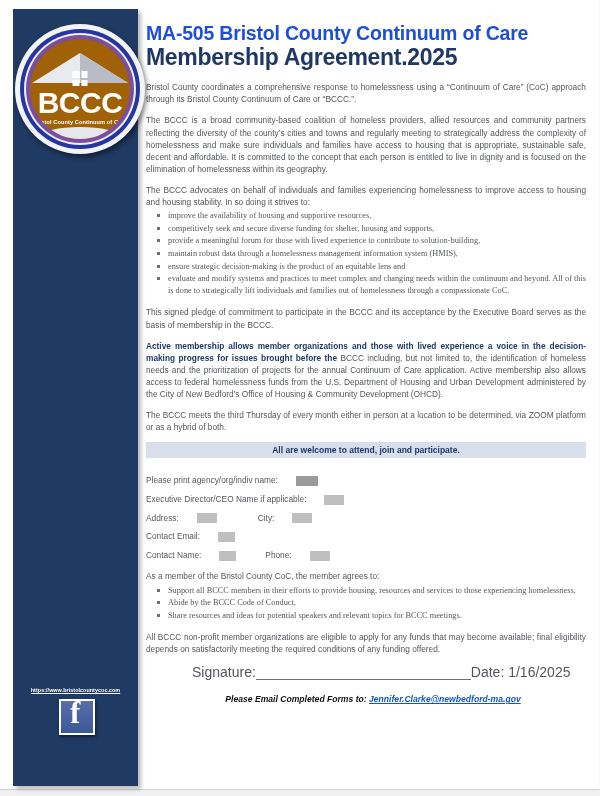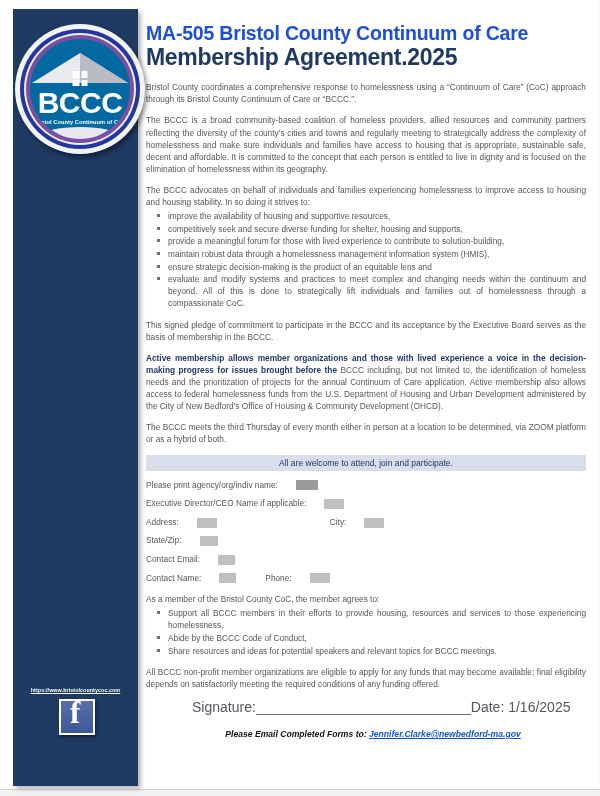--- a/index.html
+++ b/index.html
@@ -49,21 +49,21 @@
     background:#eef0f4;
   }
   .logo-ring-purple{
     position:absolute;inset:11px;
     border-radius:50%;
     background:#7a4fa3;
   }
   .logo-core{
     position:absolute;inset:15px;
     border-radius:50%;
-    background:#0369a1;
+    background:#a16207;
     overflow:hidden;
   }
   .roof{
     position:absolute;
     left:50%;top:14px;
     width:0;height:0;
     transform:translateX(-50%);
     border-left:48px solid transparent;
     border-right:48px solid transparent;
     border-bottom:30px solid #e9eaee;
@@ -192,42 +192,43 @@
     padding-left:22px;
     list-style:none;
   }
   ul.body-list li{
     color:#53565c;
     font-size:8.3px;
     line-height:1.46;
     text-align:justify;
     margin:0 0 .5px 0;
     position:relative;
+    font-family:Liberation Serif, serif;
   }
   ul.body-list li:before{
     content:"";
     position:absolute;
     left:-11px;top:4px;
     width:3px;height:3px;
     background:#6b6e74;
   }
   .bold-navy{
     color:#1f3864;
     font-weight:bold;
   }
 
   
   .banner{
     background:#d8deec;
     color:#1f3864;
-    font-weight:normal;
+    font-weight:bold;
     font-size:8.5px;
     text-align:center;
     padding:3px 0 3px 0;
-    margin:3px 0 9px 0;
+    margin:3px 0 17px 0;
   }
 
   
   .form{margin:0 0 9px 0;}
   .frow{
     display:flex;
     align-items:center;
     color:#53565c;
     font-size:8.3px;
     line-height:1.4;
@@ -236,21 +237,21 @@
   }
   .flabel{white-space:nowrap;}
   .redact{
     display:inline-block;
     height:10px;
     background:#bfbfbf;
     margin-left:5px;
     vertical-align:middle;
   }
   .redact.dark{background:#9a9a9a;}
-  .gap-city{margin-left:100px;}
+  .gap-city{margin-left:28px;}
   .gap-phone{margin-left:16px;}
 
   
   .sig{
     color:#53565c;
     font-size:14px;
     margin:3px 0 0 46px;
     white-space:nowrap;
   }
   .sig .line{
@@ -363,24 +364,20 @@
         <span class="flabel">Executive Director/CEO Name if applicable:</span>
         <span class="redact" style="width:20px"></span>
       </div>
       <div class="frow">
         <span class="flabel">Address:</span>
         <span class="redact" style="width:20px"></span>
         <span class="flabel gap-city">City:</span>
         <span class="redact" style="width:20px"></span>
       </div>
       <div class="frow">
-        <span class="flabel">State/Zip:</span>
-        <span class="redact" style="width:18px"></span>
-      </div>
-      <div class="frow">
         <span class="flabel">Contact Email:</span>
         <span class="redact" style="width:17px"></span>
       </div>
       <div class="frow">
         <span class="flabel">Contact Name:</span>
         <span class="redact" style="width:17px"></span>
         <span class="flabel gap-phone">Phone:</span>
         <span class="redact" style="width:20px"></span>
       </div>
     </div>

